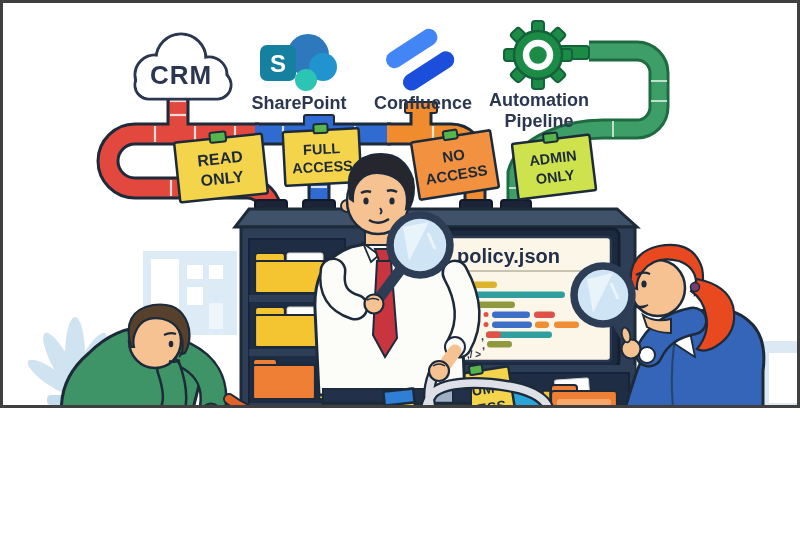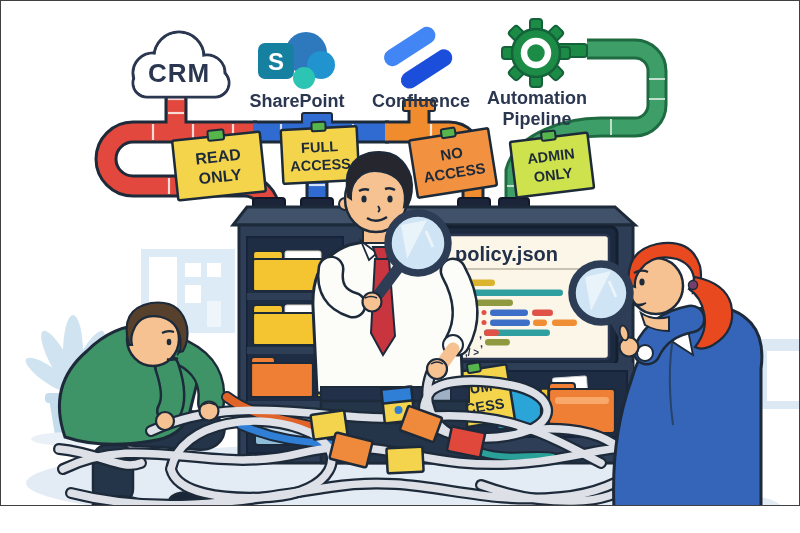--- a/index.html
+++ b/index.html
@@ -1,17 +1,17 @@
 <!DOCTYPE html>
 <html><head>
 <meta charset="utf-8">
 <style>
   html,body{margin:0;padding:0;background:#fff;}
-  .stage{position:relative;width:800px;height:506px;overflow:hidden;background:#ffffff;
-         font-family:"Liberation Sans", sans-serif;border:1px solid #404040;box-sizing:border-box;}
+  .stage{position:relative;width:800px;height:408px;overflow:hidden;background:#ffffff;
+         font-family:"Liberation Sans", sans-serif;border:3px solid #404040;box-sizing:border-box;}
   svg text{font-family:"Liberation Sans", sans-serif;}
   .svg-label{font-weight:bold;fill:#2b3750;}
   .note-text{font-weight:bold;fill:#1d2a3a;}
 </style>
 </head>
 <body>
 
 <div class="stage">
 <svg width="800" height="533" viewBox="0 0 800 533">
 

